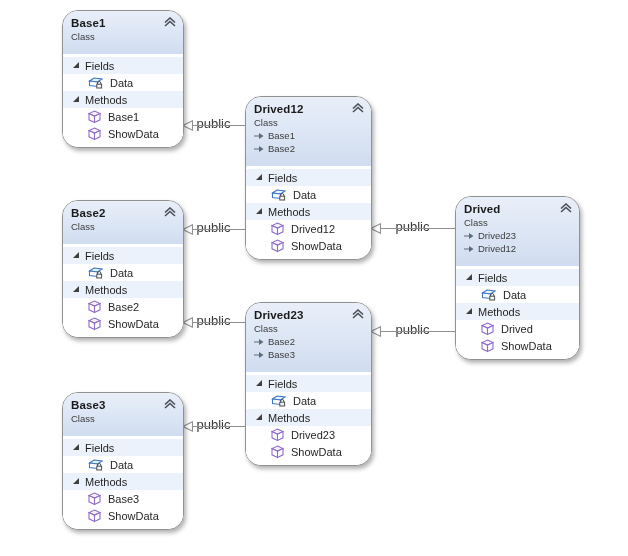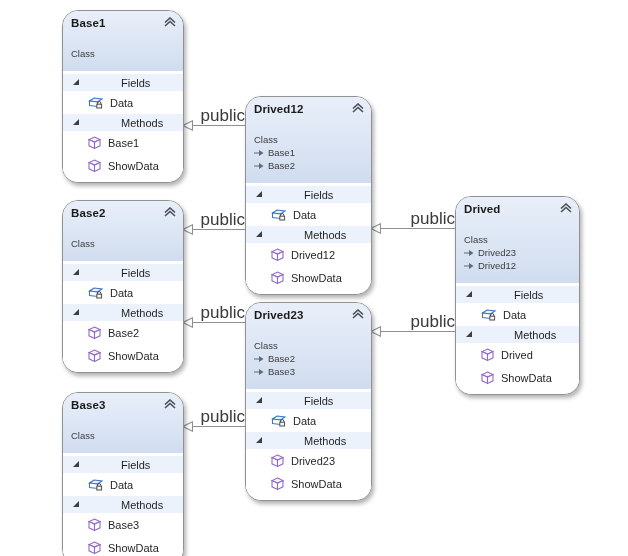--- a/index.html
+++ b/index.html
@@ -23,51 +23,51 @@
   .box-header{
     background:linear-gradient(180deg,#e9eff9 0%,#dbe5f4 55%,#d0dcEF 100%);
     background:linear-gradient(180deg,#e9eff9 0%,#dbe5f4 55%,#d0dcef 100%);
     padding:5px 7px 11px 8px;
     position:relative;
   }
   .class-title{
     font-size:11.5px;font-weight:bold;color:#1a1a1a;line-height:14px;
     letter-spacing:0.1px;
   }
-  .stereotype{font-size:9.5px;color:#3c3c3c;line-height:12px;margin-top:18px;}
+  .stereotype{font-size:9.5px;color:#3c3c3c;line-height:12px;margin-top:1px;}
   .inherit-row{display:flex;align-items:center;gap:4px;line-height:12px;margin-top:1px;}
   .inherit-row span.txt{font-size:9.5px;color:#3c3c3c;}
   .collapse-btn{position:absolute;top:6px;right:7px;width:12px;height:10px;cursor:pointer;}
   .box-body{padding:3px 0 5px 0;background:#ffffff;}
   .section-row{
     height:17px;display:flex;align-items:center;
-    background:#ecf2fb;padding-left:10px;gap:36px;
+    background:#ecf2fb;padding-left:10px;
   }
   .section-label{font-size:11px;color:#1f1f1f;}
   .expander{
     width:0;height:0;border-left:6px solid transparent;
     border-bottom:6px solid #3f3f3f;margin-right:6px;margin-top:-1px;
   }
   .member-row{
-    height:23px;display:flex;align-items:center;
+    height:17px;display:flex;align-items:center;
     padding-left:25px;background:#ffffff;
   }
   .member-row .mi{display:flex;align-items:center;margin-right:7px;}
   .member-name{font-size:11px;color:#262626;}
 
   
   .connector{position:absolute;height:22px;}
   .connector .cline{
     position:absolute;left:8px;right:0;top:16px;height:0;
     border-top:1px solid #8f8f8f;
   }
   .connector .ah{position:absolute;left:0;top:11px;}
   .connector .public-label{
-    position:absolute;left:0;right:0;top:0;
-    text-align:right;font-size:17px;color:#3a3a3a;line-height:14px;
+    position:absolute;left:0;right:0;top:8px;
+    text-align:center;font-size:13px;color:#3a3a3a;line-height:14px;
   }
   svg{display:block;}
 </style>
 </head>
 <body>
 
 <svg width="0" height="0" style="position:absolute">
   <defs>
     <g id="ic-field">
       <polygon points="1.5,5 6,2 14,3 9.5,6" fill="#eaf2fc" stroke="#3a76c8" stroke-width="1.1"></polygon>

